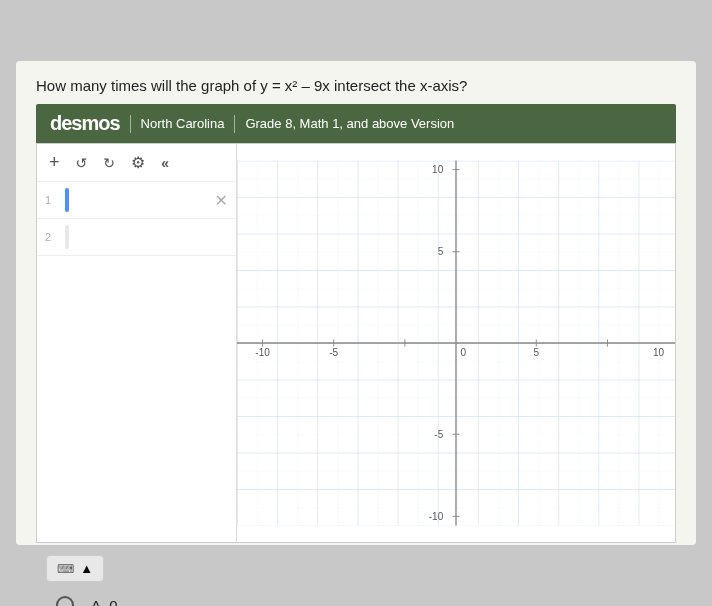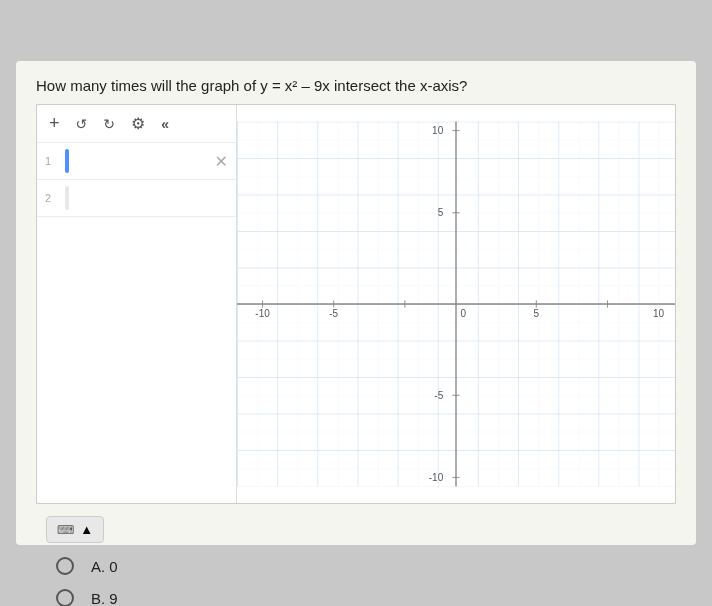--- a/index.html
+++ b/index.html
@@ -186,20 +186,27 @@
       display: inline-block;
       font-size: 14px;
     }
   </style>
 </head>
 <body>
 
 <div class="page-container">
   <div class="question-text">How many times will the graph of y = x² – 9x intersect the x-axis?</div>
 
+  <div class="desmos-header">
+    <span class="desmos-logo">desmos</span>
+    <div class="header-divider"></div>
+    <span class="header-text">North Carolina</span>
+    <div class="header-divider"></div>
+    <span class="header-text">Grade 8, Math 1, and above Version</span>
+  </div>
 
   <div class="main-area">
 
     <div class="left-panel">
 
       <div class="toolbar">
         <button class="toolbar-btn">
           <span>+</span>
         </button>
         <button class="toolbar-btn">

